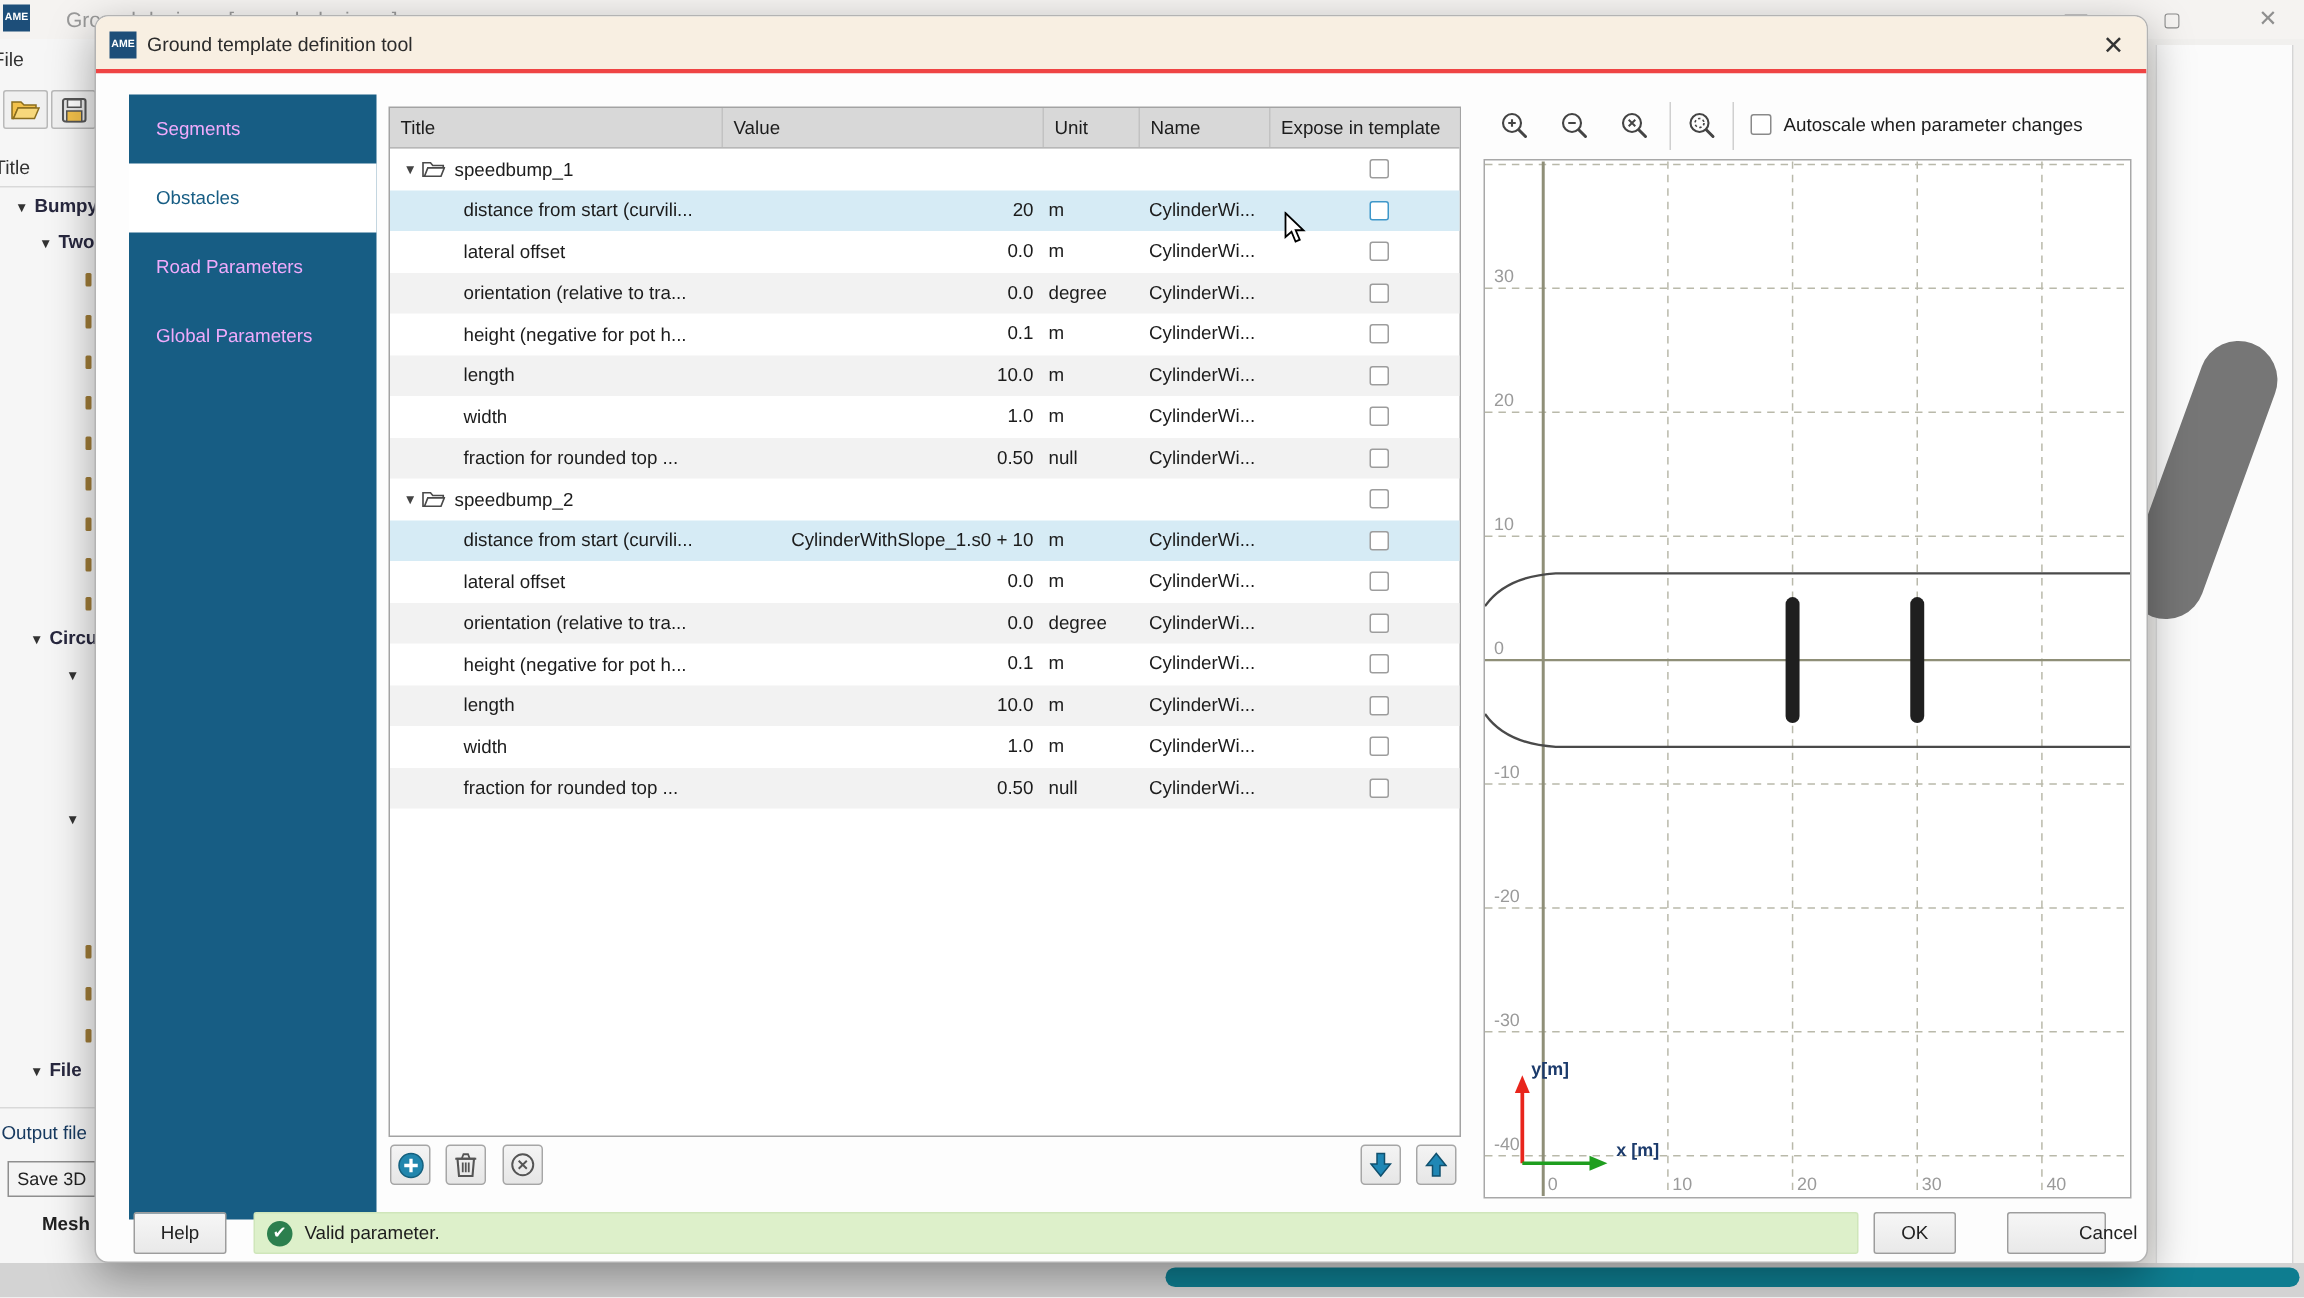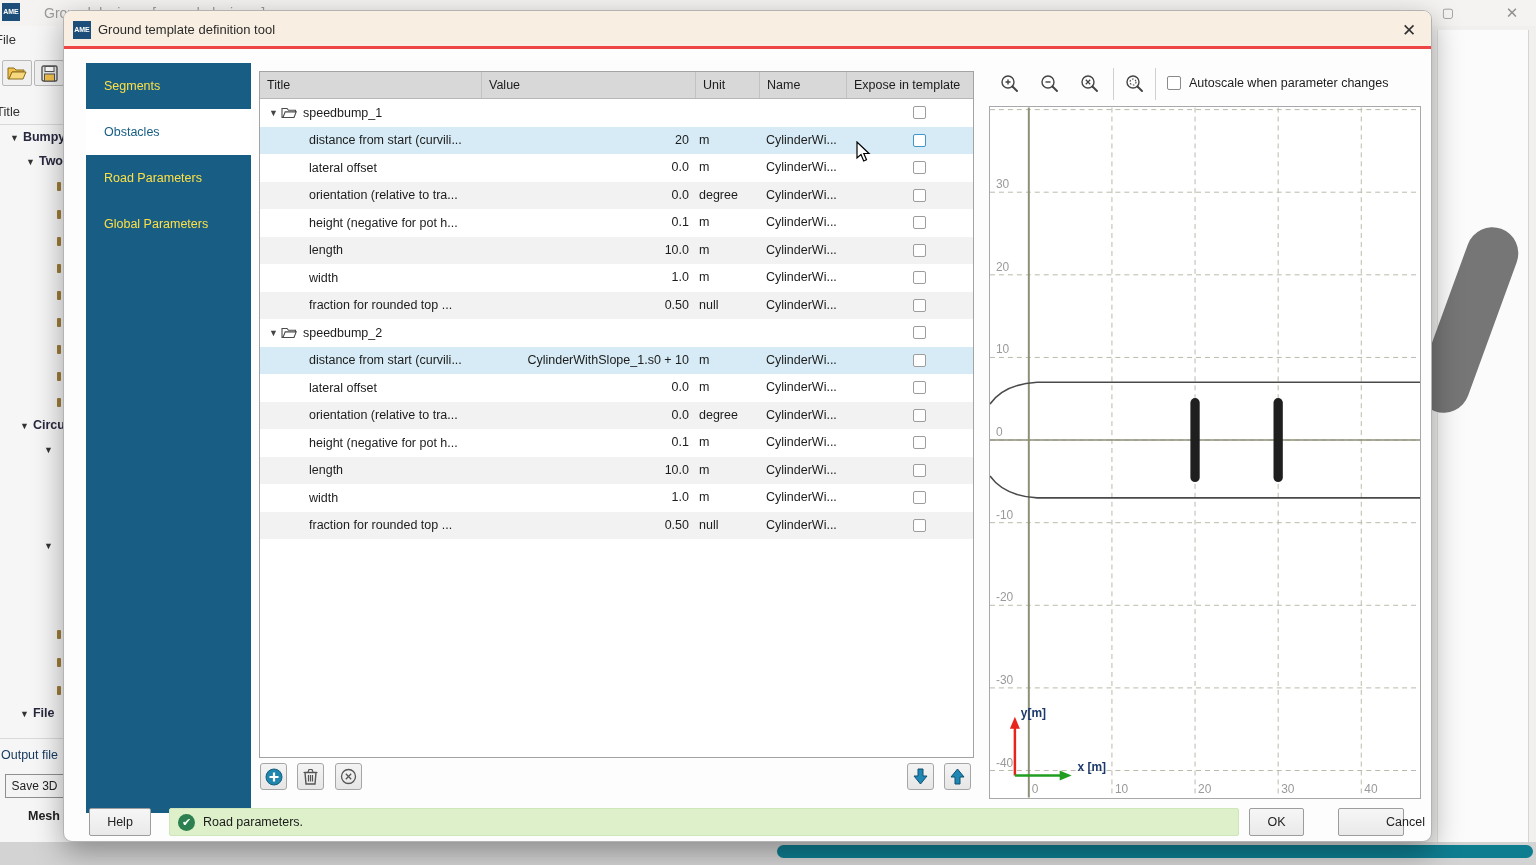--- a/index.html
+++ b/index.html
@@ -32,21 +32,21 @@
 
   
   .dialog { position:absolute; left:63px; top:10px; width:1369px; height:832px; background:#fdfdfd; border:1px solid #b3b3b3; border-radius:9px; box-shadow:0 10px 30px rgba(0,0,0,.35); }
   .dlg-titlebar { position:absolute; left:0; top:0; width:100%; height:38px; background:#f8efe2; border-radius:8px 8px 0 0; border-bottom:3px solid #ef4444; }
   .dlg-icon { position:absolute; left:9px; top:10px; width:18px; height:18px; background:#1d4e79; color:#fff; font-size:7px; font-weight:bold; text-align:center; line-height:18px; }
   .dlg-title { position:absolute; left:34px; top:11px; font-size:13px; color:#2b2b2b; }
   .dlg-close { position:absolute; right:10px; top:8px; width:24px; height:24px; font-size:17px; color:#333; text-align:center; line-height:24px; cursor:default; }
 
   
   .sidebar { position:absolute; left:22px; top:52px; width:165px; height:750px; background:#175d84; }
-  .side-item { position:relative; height:46px; color:#fde047; font-size:12.5px; display:flex; align-items:center; padding-left:18px; cursor:default; }
+  .side-item { position:relative; height:46px; color:#f0abfc; font-size:12.5px; display:flex; align-items:center; padding-left:18px; cursor:default; }
   .side-item.sel { background:#ffffff; color:#175d84; }
 
   
   .ptable { position:absolute; left:195px; top:60px; width:715px; height:687px; background:#fff; border:1px solid #a3a3a3; }
   .thead { position:absolute; left:0; top:0; width:713px; height:27px; background:#d8d8d8; border-bottom:1px solid #b7b7b7; display:flex; }
   .th { font-size:12.5px; color:#1c1c1c; line-height:26px; padding-left:7px; border-right:1px solid #c2c2c2; }
   .rows { position:absolute; left:0; top:27px; width:713px; }
   .trow { position:relative; width:100%; height:27.5px; display:flex; font-size:12.5px; color:#1c1c1c; }
   .trow.alt { background:#f2f2f2; }
   .trow.sel { background:#d6ebf5; }
@@ -456,21 +456,21 @@
         <path d="M 25 612 L 20 624 L 30 624 Z" fill="#e8251c"></path>
         <line x1="25" y1="671" x2="72" y2="671" stroke="#1f9e1f" stroke-width="2.5"></line>
         <path d="M 82 671 L 70 666 L 70 676 Z" fill="#1f9e1f"></path>
         <text x="31" y="612" fill="#1b3a6b" font-size="12" font-weight="bold">y[m]</text>
         <text x="88" y="666" fill="#1b3a6b" font-size="12" font-weight="bold">x [m]</text>
       </svg>
 
     <button class="stbtn" style="left:25px; width:62px;">Help</button>
     <div class="status-bar">
       <div class="status-check">✔</div>
-      <div class="status-msg">Road parameters.</div>
+      <div class="status-msg">Valid parameter.</div>
     </div>
     <button class="stbtn" style="left:1185px; width:55px;">OK</button>
     <button class="stbtn" style="left:1274px; width:66px;padding-left:47px;">Cancel</button>
   </div>
 
   <svg class="cursor" width="17" height="22" viewBox="0 0 17 22">
     <path d="M1 1 L1 17 L5 13.5 L7.7 20 L10.5 18.8 L7.8 12.5 L13 12.5 Z" fill="#fff" stroke="#000" stroke-width="1.2"></path>
   </svg>
 </div>
 

